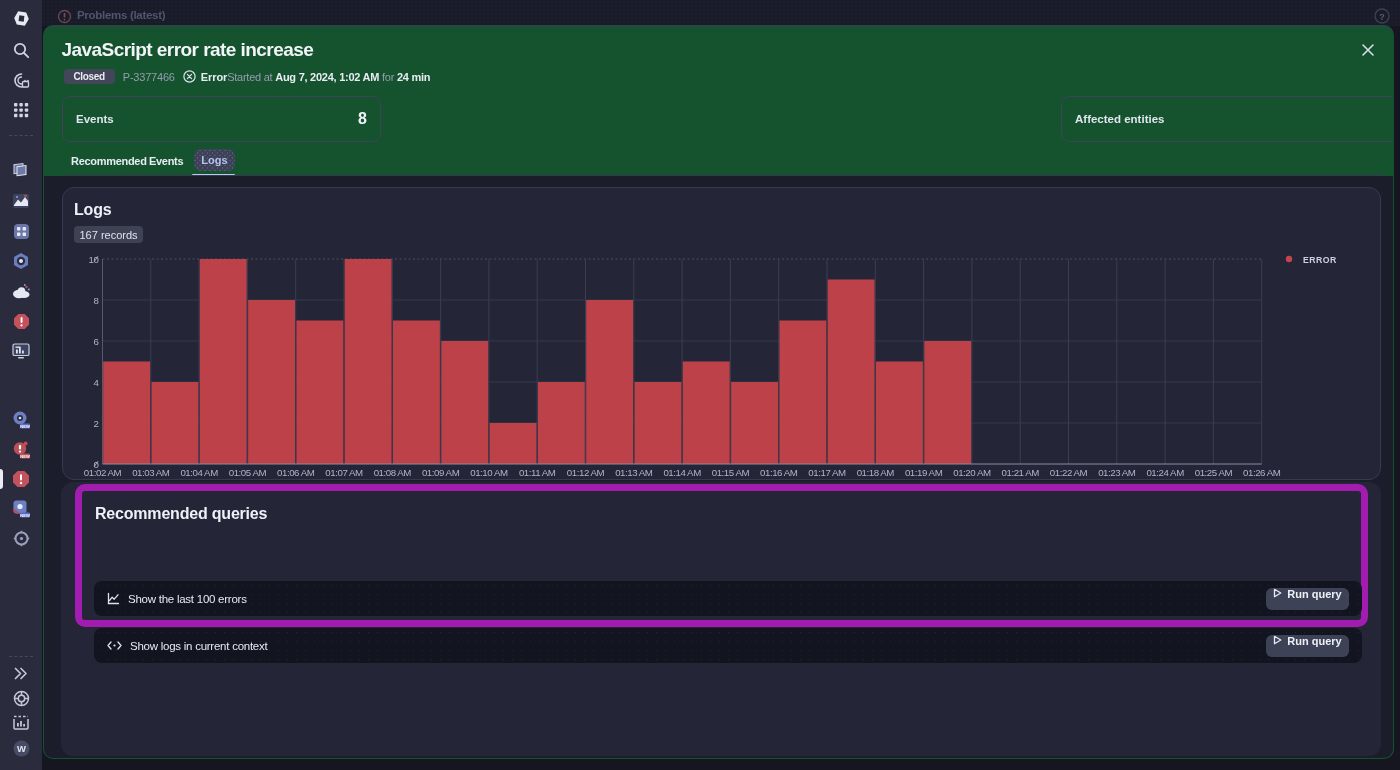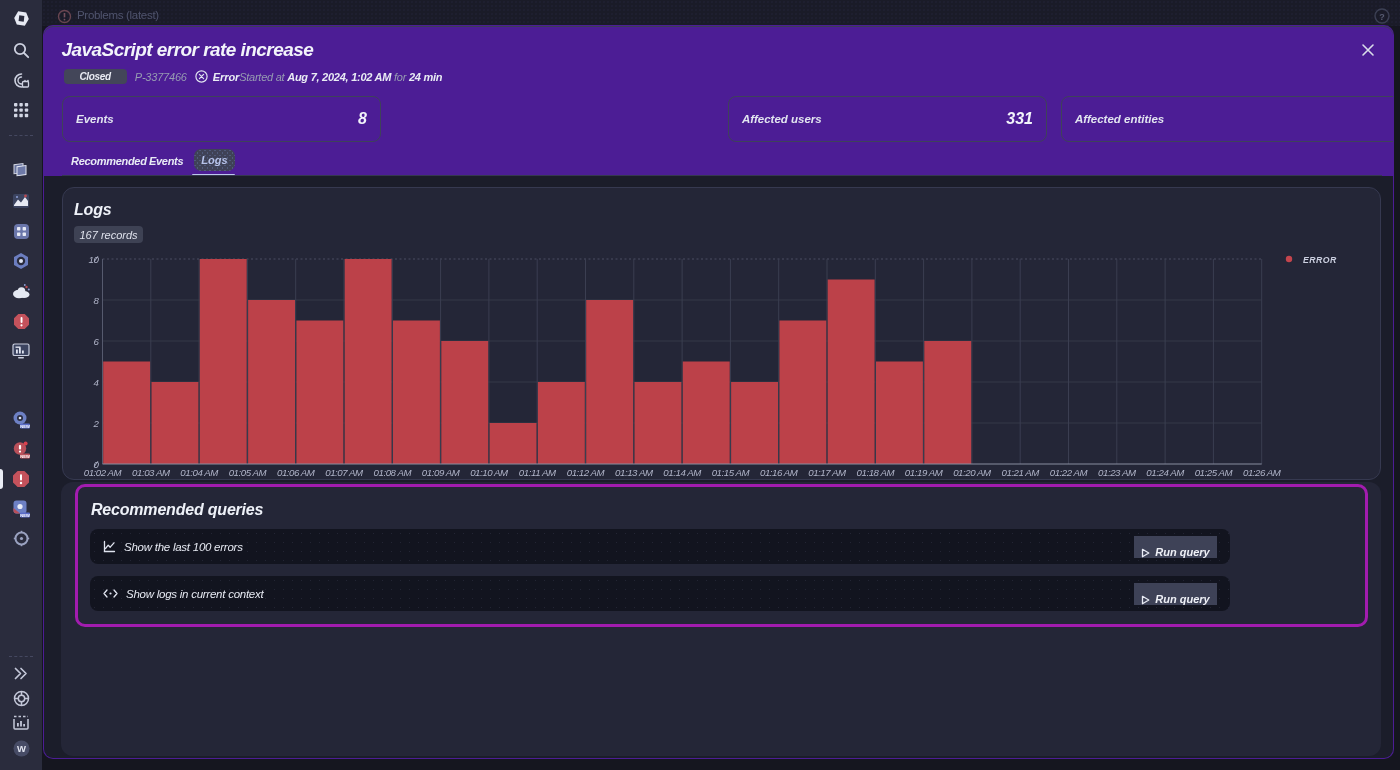--- a/index.html
+++ b/index.html
@@ -1,35 +1,35 @@
 <!DOCTYPE html>
 <html><head><meta charset="utf-8">
 <style>
 *{margin:0;padding:0;box-sizing:border-box}
 html,body{width:1400px;height:770px;overflow:hidden;background:#15161f;
  font-family:"Liberation Sans",sans-serif;}
 
 #topbar{position:absolute;left:42px;top:0;width:1358px;height:26px;background:#1a1b28;background-image:radial-gradient(#262840 0.6px,transparent 0.75px);background-size:4px 4px;}
 #topbar .tabico{position:absolute;left:15px;top:9px}
-#topbar .tabtxt{position:absolute;left:35px;top:9px;font-size:11.5px;font-weight:400;color:#50546e;letter-spacing:-0.3px}
+#topbar .tabtxt{position:absolute;left:35px;top:9px;font-size:11.5px;font-weight:700;color:#50546e;letter-spacing:-0.3px}
 #topbar .help{position:absolute;right:10px;top:8px}
 
 #side{position:absolute;left:0;top:0;width:42px;height:770px;background:#2a2c3d;}
 .sic{position:absolute;left:0;width:42px;display:flex;justify-content:center;}
 .sdiv{position:absolute;left:9px;width:24px;border-top:1px dashed #454860;}
 #activebar{position:absolute;left:0;top:469px;width:3px;height:20px;background:#e9ecf5;border-radius:0 3px 3px 0;}
 
-#sheet{position:absolute;left:43px;top:25px;width:1351px;height:734px;background:#4c1d95;
- border:1px solid transparent;border-radius:10px;box-shadow:inset 0 1px 0 #3a3d55;overflow:hidden;font-style:italic;}
+#sheet{position:absolute;left:43px;top:25px;width:1351px;height:734px;background:#14532d;
+ border:1px solid transparent;border-radius:10px;box-shadow:inset 0 1px 0 #3a3d55;overflow:hidden;}
 #content{position:absolute;left:0px;top:150px;width:1349px;height:582px;background:#1b1d2a;}
 
 h1.title{position:absolute;left:17.5px;top:13px;font-size:19px;font-weight:700;color:#f2f4fa;letter-spacing:-0.55px}
 #closex{position:absolute;right:18px;top:17px}
 #meta{position:absolute;left:19.5px;top:42px;height:17px;display:flex;align-items:center;font-size:11px;color:#979cb2;letter-spacing:-0.1px}
-.chip{background:#434659;border-radius:4px;color:#e9ebf3;font-weight:700;font-size:10px;padding:2px 16px;letter-spacing:-0.35px}
+.chip{background:#434659;border-radius:4px;color:#e9ebf3;font-weight:700;font-size:10px;padding:2px 10px;letter-spacing:-0.35px}
 #meta .pid{margin-left:8px;letter-spacing:-0.2px}
 #meta .eico{margin-left:8px;display:flex;align-items:center}
 #meta .err{margin-left:5px;font-weight:700;color:#e9ecf4}
 #meta .start{letter-spacing:-0.25px}
 #meta b{color:#e9ecf4;font-weight:700}
 
 .card{position:absolute;top:69.5px;height:46px;border:1px solid #3f425a;border-radius:8px;
  display:flex;align-items:center;justify-content:space-between;padding:0 13px;}
 .card .lb{font-size:11.5px;font-weight:700;color:#e2e5f0}
 .card .val{font-size:16px;font-weight:700;color:#f2f4fa}
@@ -48,28 +48,28 @@
 #logscard{position:absolute;left:18px;top:11px;width:1319px;height:293px;background:#242637;
  border:1px solid #363950;border-radius:12px;}
 #logscard h2{position:absolute;left:11px;top:13px;font-size:16px;font-weight:700;color:#eef1f8;letter-spacing:-0.2px}
 #logscard .rec{position:absolute;left:11px;top:38px;background:#3e4254;border-radius:4px;color:#dfe2ec;
  font-size:11px;padding:2.5px 5.5px;font-weight:400}
 #chart{position:absolute;left:0;top:0}
 .axl{font-size:9.7px;fill:#b0b4c8;letter-spacing:-0.45px}
 .leg{font-size:8.7px;fill:#ccd0e0;letter-spacing:0.45px;font-weight:700}
 
 #bsurface{position:absolute;left:17px;top:306px;width:1320px;height:274px;background:#242637;border-radius:12px;}
-#recbox{position:absolute;left:14px;top:2px;width:1293px;height:143px;border:3px solid #a21caf;border-radius:10px;padding-left:16px;}
+#recbox{position:absolute;left:14px;top:2px;width:1293px;height:143px;border:7px solid #a21caf;border-radius:10px;padding-left:16px;}
 #recbox h2{position:absolute;left:13px;top:14px;font-size:16px;font-weight:700;color:#eef1f8;letter-spacing:-0.2px}
-.qrow{position:absolute;left:12px;width:1140px;height:35px;background:#12141f;border-radius:8px;
- display:flex;align-items:center;background-image:radial-gradient(#232534 0.7px,transparent 0.8px);background-size:9px 9px;}
+.qrow{position:absolute;left:12px;width:1268px;height:35px;background:#12141f;border-radius:8px;
+ display:flex;align-items:center;background-image:radial-gradient(#232534 0.7px,transparent 0.8px);background-size:9px 9px;margin-top:48px;}
 .qrow .qico{margin-left:13px;display:flex;align-items:center}
 .qrow .qtxt{margin-left:8px;font-size:11.5px;color:#e6e9f2;letter-spacing:-0.25px}
-.runbtn{position:absolute;right:13px;top:6.5px;width:83px;height:22px;background:#3e4257;border-radius:0;background-image:radial-gradient(#4d5169 0.55px,transparent 0.7px);background-size:4px 4px;
- display:flex;align-items:flex-end;justify-content:center;gap:5px;color:#eef0f6;font-size:11px;font-weight:700}
+.runbtn{position:absolute;right:13px;top:6.5px;width:83px;height:22px;background:#3e4257;border-radius:6px;background-image:radial-gradient(#4d5169 0.55px,transparent 0.7px);background-size:4px 4px;
+ display:flex;align-items:flex-start;justify-content:center;gap:5px;color:#eef0f6;font-size:11px;font-weight:700}
 </style></head>
 <body>
 <div id="topbar">
   <svg class="tabico" width="15" height="15" viewBox="0 0 15 15">
       <circle cx="7.5" cy="7.5" r="6" fill="none" stroke="#684550" stroke-width="1.4"></circle>
       <line x1="7.5" y1="4" x2="7.5" y2="8.3" stroke="#75505c" stroke-width="1.6"></line>
       <circle cx="7.5" cy="10.6" r="0.9" fill="#75505c"></circle>
     </svg>
   <div class="tabtxt">Problems (latest)</div>
   <svg class="help" width="16" height="16" viewBox="0 0 16 16">
@@ -92,24 +92,20 @@
           <circle cx="6.5" cy="6.5" r="5.6" fill="none" stroke="#dfe3ef" stroke-width="1.2"></circle>
           <path d="M4.4 4.4 L8.6 8.6 M8.6 4.4 L4.4 8.6" stroke="#dfe3ef" stroke-width="1.2" stroke-linecap="round"></path>
         </svg>
       </span>
     <span class="err">Error</span>
     <span class="start">Started at&nbsp;<b>Aug 7, 2024, 1:02 AM</b>&nbsp;for&nbsp;<b>24 min</b></span>
   </div>
   <div class="card" style="left:18px;width:319px">
       <span class="lb">Events</span>
       <span class="val">8</span>
-    </div>
-  <div class="card" style="left:684px;width:319px">
-      <span class="lb">Affected users</span>
-      <span class="val">331</span>
     </div>
   <div class="card" style="left:1017px;width:384px">
       <span class="lb">Affected entities</span>
       <span class="val">3</span>
     </div>
   <div id="tabs">
     <span class="t1">Recommended</span>
     <span class="t2">Events</span>
     <span class="tchip">Logs</span>
     <span class="tline"></span>

